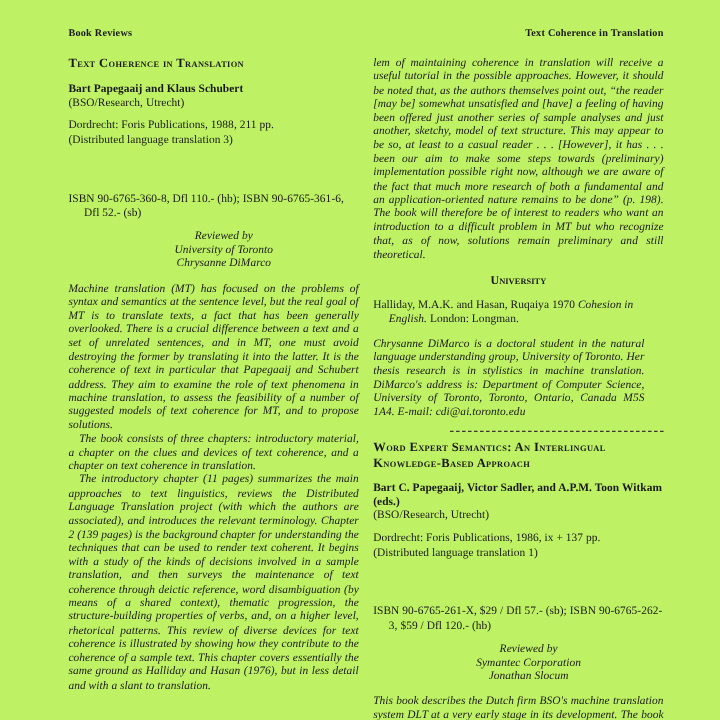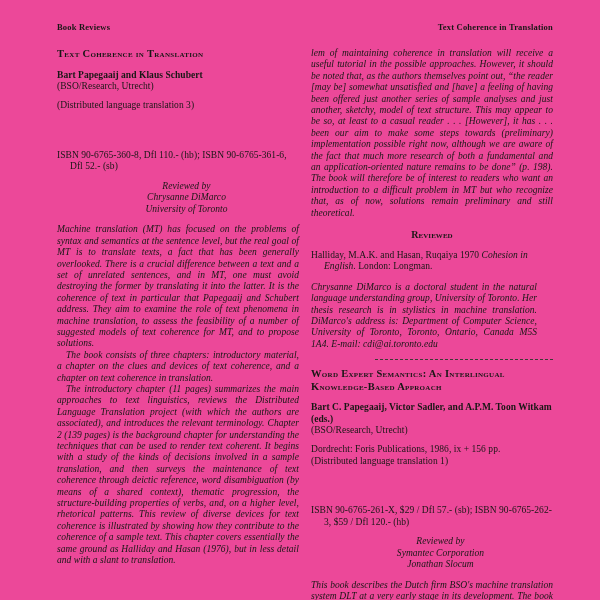--- a/index.html
+++ b/index.html
@@ -4,21 +4,21 @@
 <style>
   html, body {
     margin: 0;
     padding: 0;
     background: #ffffff;
   }
   .page {
     position: relative;
     width: 600px;
     height: 600px;
-    background: #ec4899;
+    background: #bef264;
     color: #181715;
     font-family: "Liberation Serif", "DejaVu Serif", serif;
     overflow: hidden;
     box-sizing: border-box;
     padding: 22px 47px 0 57px;
   }
   .running-header {
     display: flex;
     justify-content: space-between;
     font-size: 8.5px;
@@ -116,57 +116,58 @@
     <div class="col">
 
       <h2 class="review-title">Text Coherence in Translation</h2>
 
       <div class="authors-block">
         <div class="authors">Bart Papegaaij and Klaus Schubert</div>
         <div>(BSO/Research, Utrecht)</div>
       </div>
 
       <div class="pub-block">
+        <div>Dordrecht: Foris Publications, 1988, 211 pp.</div>
         <div>(Distributed language translation 3)</div>
         <div class="hang">ISBN 90-6765-360-8, Dfl 110.- (hb); ISBN 90-6765-361-6, Dfl 52.- (sb)</div>
       </div>
 
       <div class="reviewed-block">
         <div>Reviewed by</div>
+        <div>University of Toronto</div>
         <div>Chrysanne DiMarco</div>
-        <div>University of Toronto</div>
       </div>
 
       <p class="body-para">Machine translation (MT) has focused on the problems of syntax and semantics at the sentence level, but the real goal of MT is to translate texts, a fact that has been generally overlooked. There is a crucial difference between a text and a set of unrelated sentences, and in MT, one must avoid destroying the former by translating it into the latter. It is the coherence of text in particular that Papegaaij and Schubert address. They aim to examine the role of text phenomena in machine translation, to assess the feasibility of a number of suggested models of text coherence for MT, and to propose solutions.</p>
       <p class="body-para indent">The book consists of three chapters: introductory material, a chapter on the clues and devices of text coherence, and a chapter on text coherence in translation.</p>
       <p class="body-para indent">The introductory chapter (11 pages) summarizes the main approaches to text linguistics, reviews the Distributed Language Translation project (with which the authors are associated), and introduces the relevant terminology. Chapter 2 (139 pages) is the background chapter for understanding the techniques that can be used to render text coherent. It begins with a study of the kinds of decisions involved in a sample translation, and then surveys the maintenance of text coherence through deictic reference, word disambiguation (by means of a shared context), thematic progression, the structure-building properties of verbs, and, on a higher level, rhetorical patterns. This review of diverse devices for text coherence is illustrated by showing how they contribute to the coherence of a sample text. This chapter covers essentially the same ground as Halliday and Hasan (1976), but in less detail and with a slant to translation.</p>
 
     </div>
 
     <div class="col">
 
       <p class="body-para">lem of maintaining coherence in translation will receive a useful tutorial in the possible approaches. However, it should be noted that, as the authors themselves point out, “the reader [may be] somewhat unsatisfied and [have] a feeling of having been offered just another series of sample analyses and just another, sketchy, model of text structure. This may appear to be so, at least to a casual reader . . . [However], it has . . . been our aim to make some steps towards (preliminary) implementation possible right now, although we are aware of the fact that much more research of both a fundamental and an application-oriented nature remains to be done” (p. 198). The book will therefore be of interest to readers who want an introduction to a difficult problem in MT but who recognize that, as of now, solutions remain preliminary and still theoretical.</p>
 
-      <h3 class="section-heading">Reviewed</h3>
+      <h3 class="section-heading">University</h3>
 
       <p class="ref-entry"><span>Halliday, M.A.K. and Hasan, Ruqaiya 1970 </span><i class="booktitle">Cohesion in English.</i><span> London: Longman.</span></p>
 
       <p class="bio">Chrysanne DiMarco is a doctoral student in the natural language understanding group, University of Toronto. Her thesis research is in stylistics in machine translation. DiMarco's address is: Department of Computer Science, University of Toronto, Toronto, Ontario, Canada M5S 1A4. E-mail: cdi@ai.toronto.edu</p>
 
       <hr class="divider">
 
       <h2 class="review-title">Word Expert Semantics: An Interlingual Knowledge-Based Approach</h2>
 
       <div class="authors-block">
         <div class="authors">Bart C. Papegaaij, Victor Sadler, and A.P.M. Toon Witkam (eds.)</div>
         <div>(BSO/Research, Utrecht)</div>
       </div>
 
       <div class="pub-block">
-        <div>Dordrecht: Foris Publications, 1986, ix + 156 pp.</div>
+        <div>Dordrecht: Foris Publications, 1986, ix + 137 pp.</div>
         <div>(Distributed language translation 1)</div>
         <div class="hang">ISBN 90-6765-261-X, $29 / Dfl 57.- (sb); ISBN 90-6765-262-3, $59 / Dfl 120.- (hb)</div>
       </div>
 
       <div class="reviewed-block">
         <div>Reviewed by</div>
         <div>Symantec Corporation</div>
         <div>Jonathan Slocum</div>
       </div>
 

